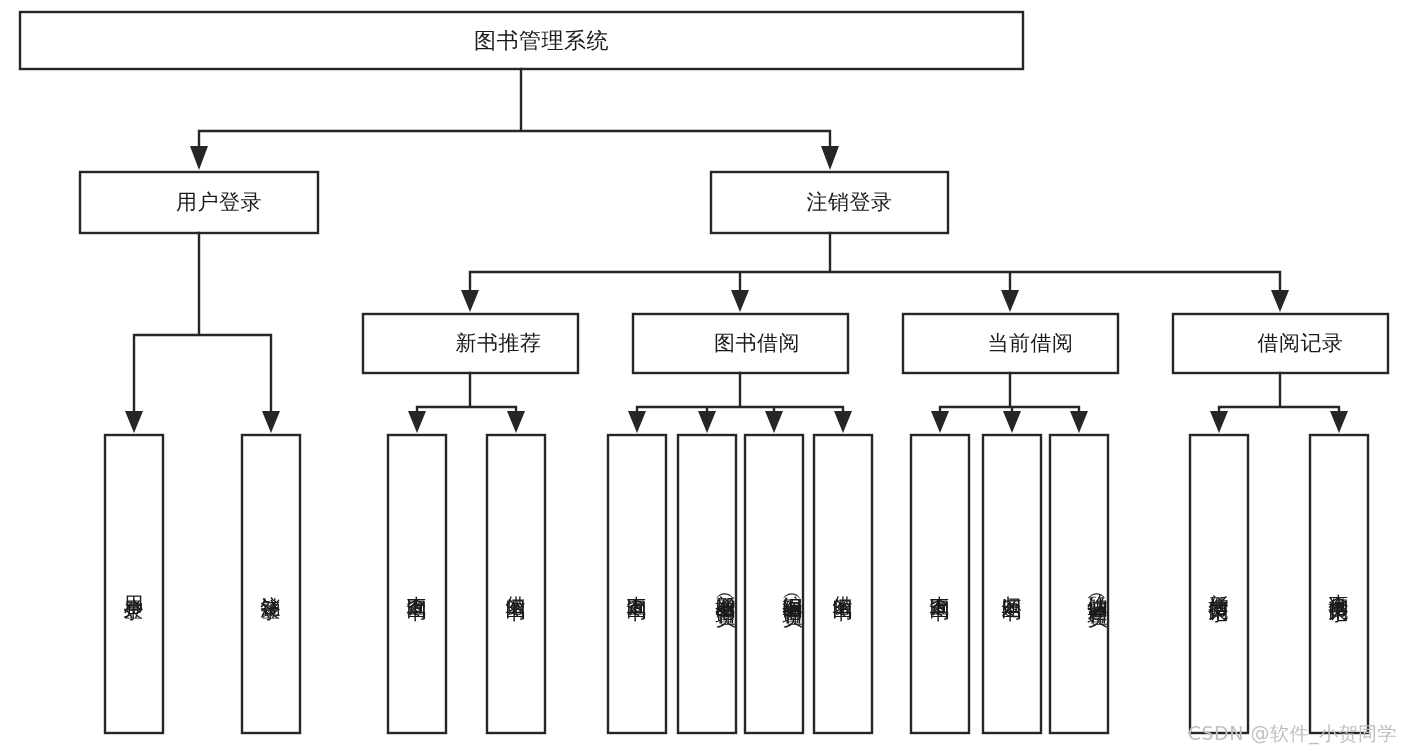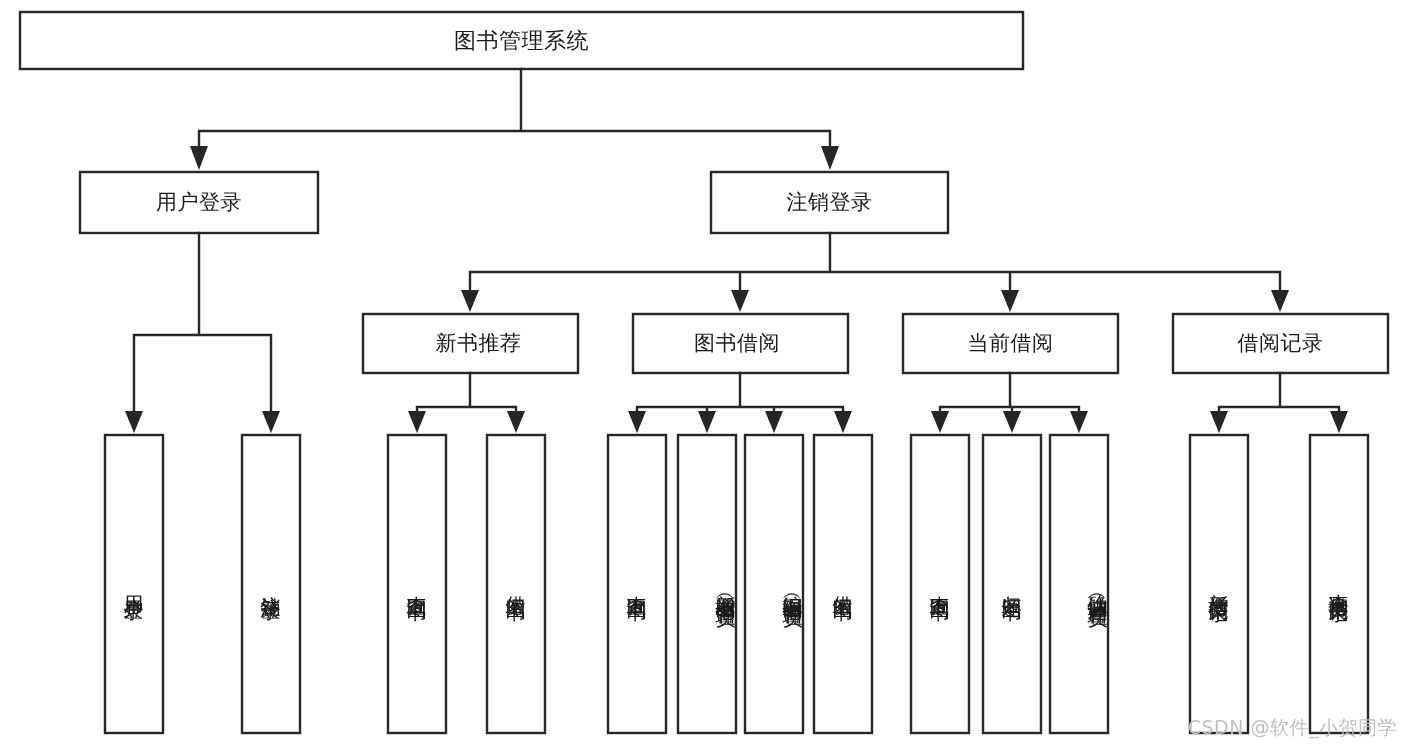--- a/index.html
+++ b/index.html
@@ -48,20 +48,21 @@
     position: absolute;
     display: flex;
     align-items: center;
     justify-content: center;
     color: #1a1a1a;
     font-size: 21px;
     line-height: 1.25;
     letter-spacing: 0.5px;
     white-space: nowrap;
     pointer-events: none;
+    margin-left: 20px;
   }
   .h-label.root-label { font-size: 22px; }
   
   .v-label {
     position: absolute;
     writing-mode: vertical-rl;
     text-orientation: upright;
     color: #1a1a1a;
     font-size: 20px;
     letter-spacing: 2px;
@@ -69,21 +70,21 @@
     white-space: nowrap;
     pointer-events: none;
     display: flex;
     align-items: flex-start;
     justify-content: center;
   }
   .v-label.centered { align-items: center; }
   .watermark {
     position: absolute;
     right: 8px;
-    bottom: 6px;
+    bottom: 0;
     color: #bfbfbf;
     font-size: 19px;
     letter-spacing: 0.5px;
     white-space: nowrap;
     pointer-events: none;
   }
 </style>
 </head>
 <body>
 

